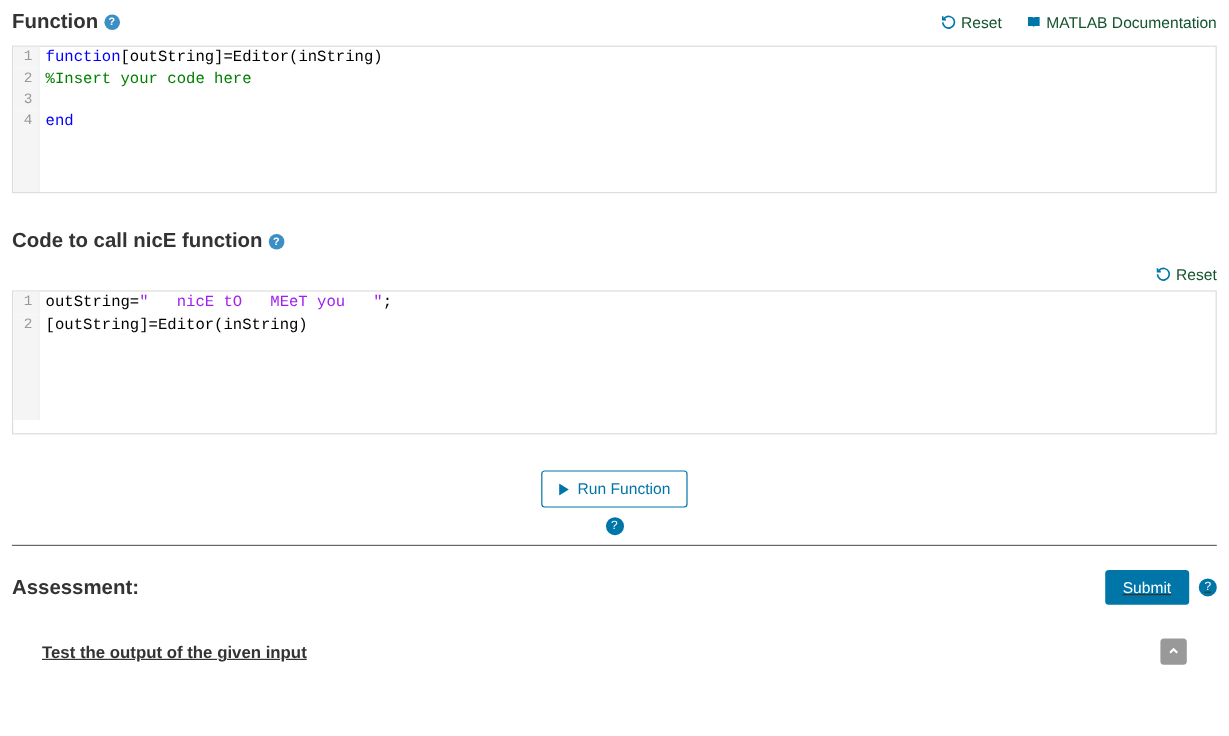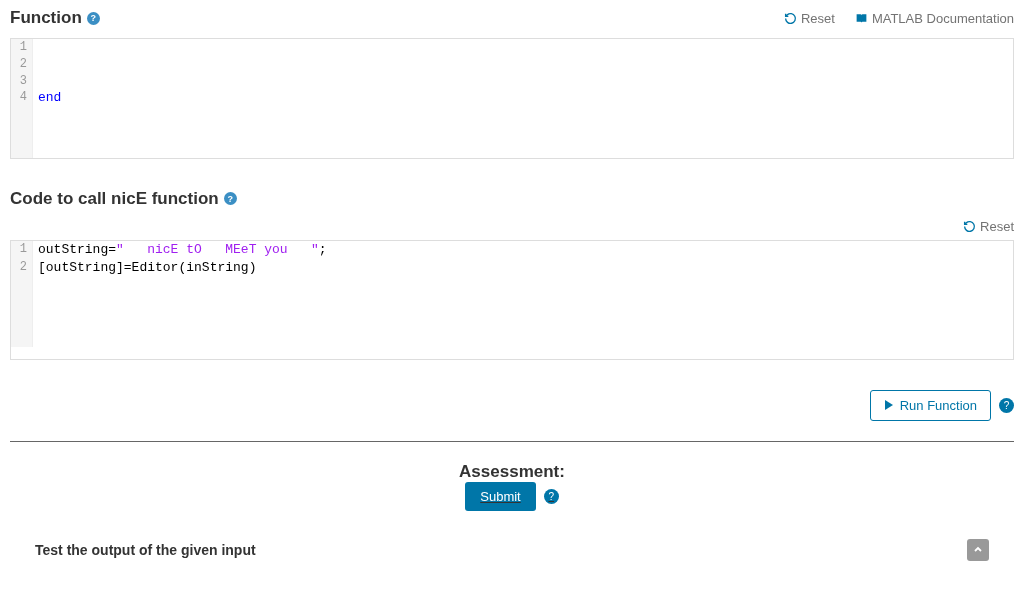--- a/index.html
+++ b/index.html
@@ -43,21 +43,21 @@
     .header-links {
       display: flex;
       align-items: center;
       gap: 20px;
       font-size: 13px;
     }
     .link-btn {
       display: inline-flex;
       align-items: center;
       gap: 4px;
-      color: #737373;
+      color: #14532d;
       cursor: pointer;
       text-decoration: none;
     }
     .link-btn svg {
       width: 13px;
       height: 13px;
     }
     .code-editor {
       border: 1px solid #ddd;
       background: #fff;
@@ -93,21 +93,22 @@
       height: 50px;
     }
     .editor-spacer .gutter {
       height: 100%;
     }
     .run-row {
       display: flex;
       justify-content: flex-end;
       align-items: center;
       gap: 8px;
-      margin-bottom: 20px;
+      margin-bottom: 8px;
+      flex-direction: column;
     }
     .run-button {
       display: inline-flex;
       align-items: center;
       gap: 6px;
       border: 1px solid #0076a8;
       background: #fff;
       color: #0076a8;
       padding: 7px 13px;
       border-radius: 3px;
@@ -133,21 +134,20 @@
     hr.divider {
       border: none;
       border-top: 1px solid #666;
       margin-bottom: 20px;
     }
     .assessment-row {
       display: flex;
       justify-content: space-between;
       align-items: center;
       margin-bottom: 18px;
-      flex-direction: column;
     }
     .assessment-title {
       font-size: 17px;
       font-weight: bold;
       color: #333;
     }
     .submit-group {
       display: flex;
       align-items: center;
       gap: 8px;
@@ -162,20 +162,21 @@
       cursor: pointer;
       font-size: 13px;
     }
     .test-row {
       display: flex;
       align-items: center;
       justify-content: space-between;
       padding: 10px 25px;
       font-size: 14px;
       font-weight: bold;
+      text-decoration: underline;
     }
     .expand-btn {
       width: 22px;
       height: 22px;
       background: #999;
       border-radius: 3px;
       display: flex;
       align-items: center;
       justify-content: center;
       cursor: pointer;
@@ -210,23 +211,25 @@
           <path d="M3 4h7a2 2 0 0 1 2 2v14a2 2 0 0 0-2-2H3V4zm18 0h-7a2 2 0 0 0-2 2v14a2 2 0 0 1 2-2h7V4z"></path>
         </svg>
       <span>MATLAB Documentation</span>
     </a>
   </div>
 </div>
 
 <div class="code-editor">
   <div class="code-line">
     <div class="gutter">1</div>
+    <div class="code-content"><span class="kw-blue">function</span><span class="kw-black">[outString]=Editor(inString)</span></div>
   </div>
   <div class="code-line">
     <div class="gutter">2</div>
+    <div class="code-content kw-green">%Insert your code here</div>
   </div>
   <div class="code-line">
     <div class="gutter">3</div>
     <div class="code-content"></div>
   </div>
   <div class="code-line">
     <div class="gutter">4</div>
     <div class="code-content kw-blue">end</div>
   </div>
   <div class="editor-spacer">

